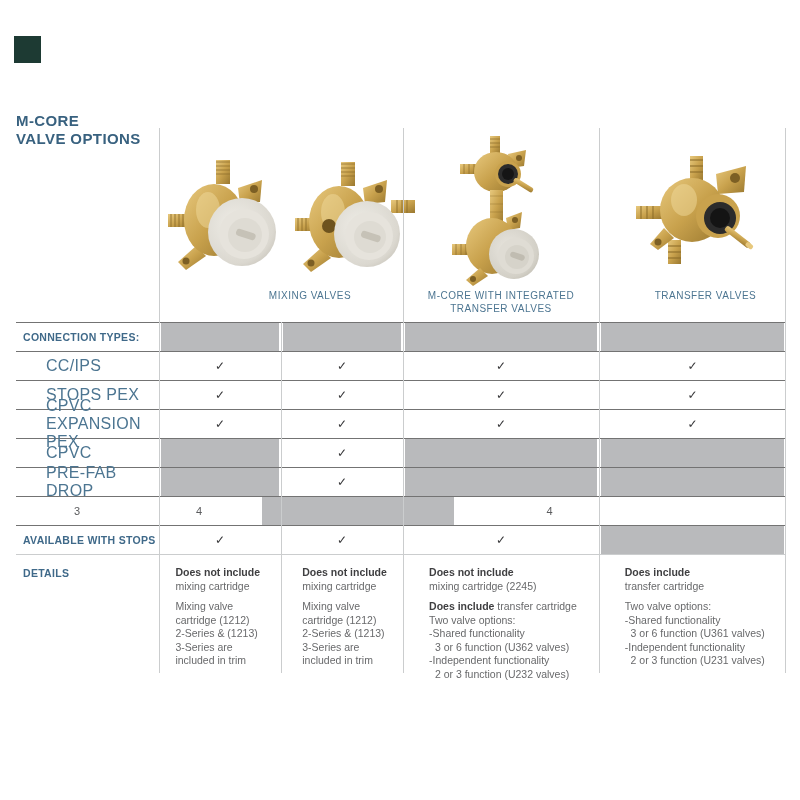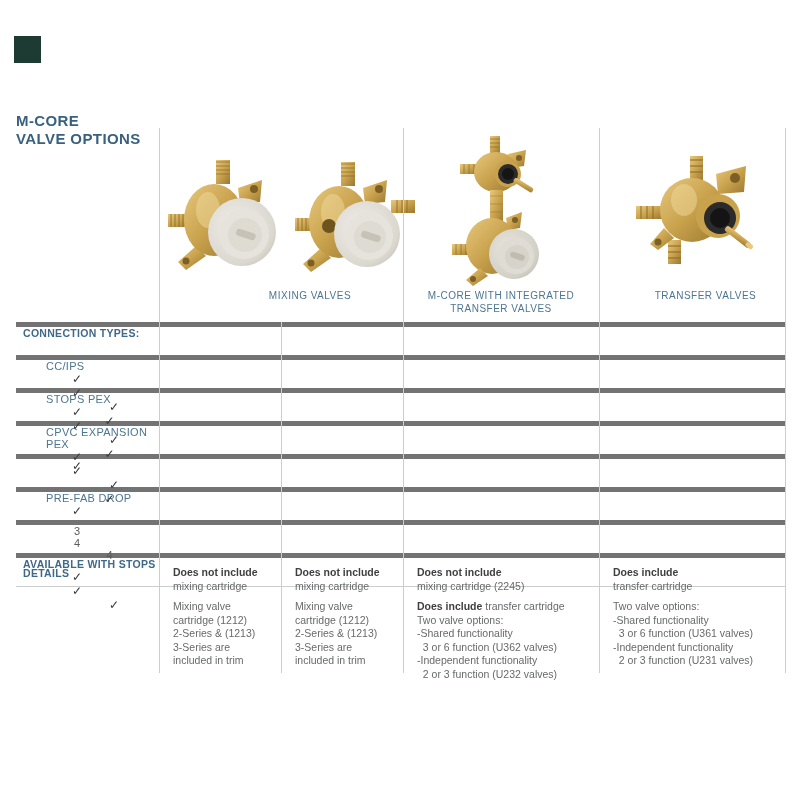--- a/index.html
+++ b/index.html
@@ -7,34 +7,34 @@
   .page{position:absolute;inset:0;}
   .brand-mark{position:absolute;left:14px;top:36px;width:27px;height:27px;background:#1d3a33;}
   .title{position:absolute;left:16px;top:112px;font-size:15px;font-weight:bold;line-height:18px;color:#38617f;letter-spacing:.4px;}
   .tbl{position:absolute;left:16px;top:128px;width:770px;height:546px;}
   .vline{position:absolute;width:1px;background:#cbcdce;}
   
   .colhead{position:absolute;top:158px;height:36px;display:flex;align-items:flex-start;justify-content:center;text-align:center;
            font-size:10px;letter-spacing:.5px;color:#4c7591;line-height:13px;padding-top:3px;box-sizing:border-box;}
   
   .rows{position:absolute;left:0;top:194px;width:770px;}
-  .trow{display:flex;height:28px;border-top:5px solid #737373;box-sizing:content-box;flex-direction:column;}
+  .trow{display:flex;height:28px;border-top:1px solid #737373;box-sizing:content-box;}
   .trow:last-child{border-bottom:1px solid #cbcdce;}
   .lab{width:143px;display:flex;align-items:center;box-sizing:border-box;}
   .lab.section{font-weight:bold;font-size:10.5px;color:#3f6989;padding-left:7px;letter-spacing:.3px;}
-  .lab.item{font-size:11px;color:#4c7591;padding-left:30px;letter-spacing:.3px;}
+  .lab.item{font-size:16px;color:#4c7591;padding-left:30px;letter-spacing:.3px;}
   .cell{position:relative;display:flex;align-items:center;justify-content:center;}
   .c1{width:122px;}.c2{width:122px;}.c3{width:196px;}.c4{width:187px;}
   .cell.gray::before{content:'';position:absolute;top:0;bottom:0;left:2px;right:2px;background:#b9babc;}
   .check{font-size:12px;color:#3a3a3c;}
   .num{font-size:11px;color:#5a5b5d;}
   
   .details{position:absolute;left:0;top:430px;width:770px;height:127px;display:flex;}
   .details .lab{align-items:flex-start;padding-top:9px;}
-  .dcol{box-sizing:border-box;padding:8px 6px 0 14px;}
+  .dcol{box-sizing:border-box;padding:8px 6px 0 14px;margin-left:12px;}
   .dcol .line{font-size:10.5px;line-height:13.5px;color:#68696b;white-space:pre;}
   .dcol .line .b{font-weight:bold;color:#3f3f41;}
   .dcol .block{margin-bottom:7px;}
   svg{position:absolute;}
 </style>
 </head>
 <body>
 
 <div class="page">
 
@@ -225,20 +225,21 @@
             <span class="check">✓</span>
           </div>
           <div class="cell c3">
             <span class="check">✓</span>
           </div>
           <div class="cell c4">
             <span class="check">✓</span>
           </div>
         </div>
         <div class="trow">
+          <div class="lab item">CPVC</div>
           <div class="cell c1 gray"></div>
           <div class="cell c2">
             <span class="check">✓</span>
           </div>
           <div class="cell c3 gray"></div>
           <div class="cell c4 gray"></div>
         </div>
         <div class="trow">
           <div class="lab item">PRE-FAB DROP</div>
           <div class="cell c1 gray"></div>

